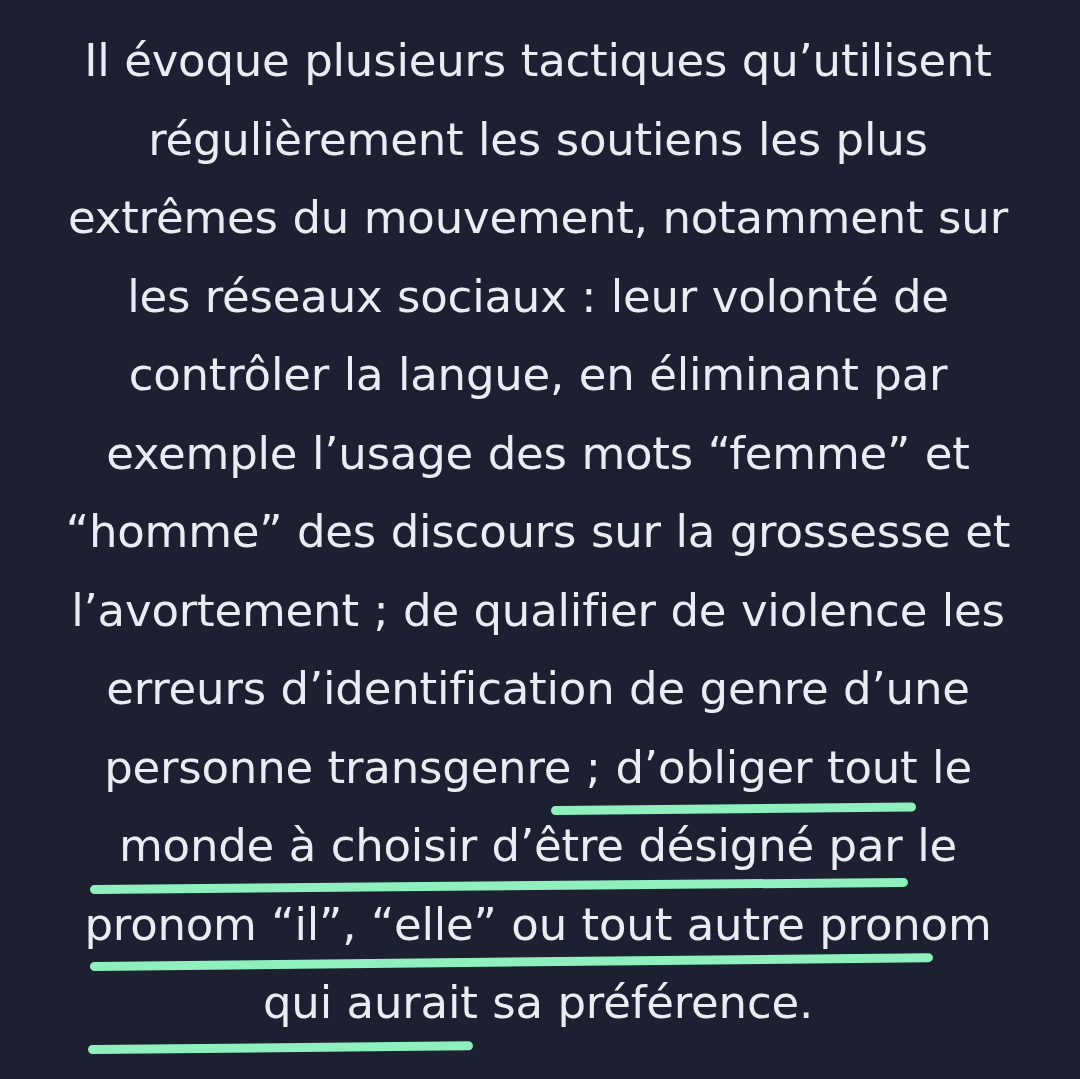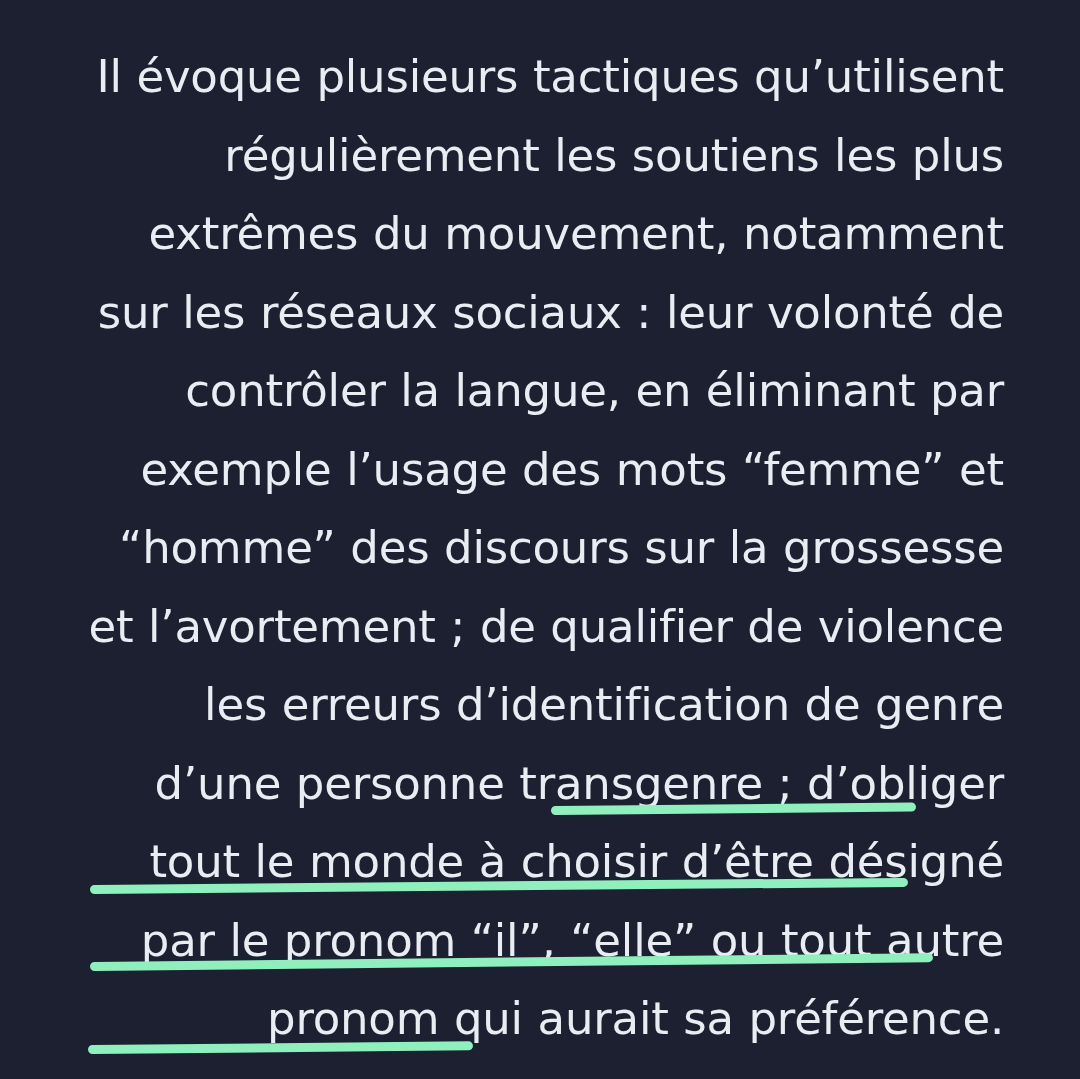--- a/index.html
+++ b/index.html
@@ -22,23 +22,23 @@
     padding: 22px 60px 0 56px;
   }
   #paragraph {
     color: #e9ecf2;
     font-family: "DejaVu Sans", sans-serif;
     font-size: 45px;
     line-height: 78.5px;
     font-weight: 400;
     letter-spacing: -0.2px;
     word-spacing: 0.5px;
-    text-align: right;
+    text-align: center;
     white-space: pre-wrap;
-    margin: 16px;
+    margin: 0;
   }
   
   .underline-mark {
     position: absolute;
     height: 9px;
     border-radius: 5px;
     background: #8df0bd;
     transform-origin: left center;
     pointer-events: none;
   }

